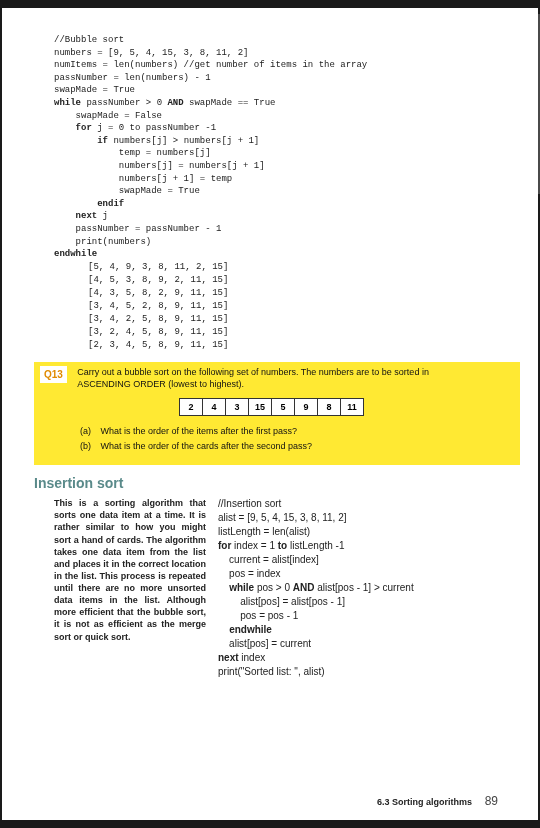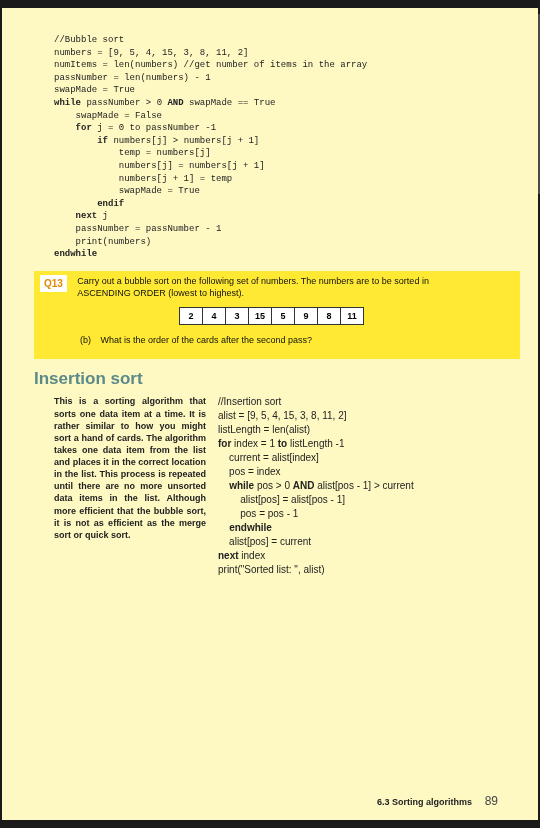--- a/index.html
+++ b/index.html
@@ -10,21 +10,21 @@
     font-family: Arial, Helvetica, sans-serif;
     position: relative;
     overflow: hidden;
   }
   .page {
     position: absolute;
     top: 8px;
     left: 2px;
     right: 2px;
     bottom: 8px;
-    background: #fef9c3;
+    background: #ffffff;
     padding: 26px 18px 6px 32px;
     overflow: hidden;
   }
   .side-tab {
     position: absolute;
     right: 0;
     top: 14px;
     width: 12px;
     height: 180px;
     background: #4a4a4a;
@@ -103,21 +103,21 @@
   }
   .qsublist {
     font-size: 9px;
     line-height: 1.6;
     margin-left: 40px;
     color: #111;
   }
   .qsublist .lbl { display:inline-block; width: 18px; }
   h2.section {
     color: #5a8a8a;
-    font-size: 17px;
+    font-size: 14px;
     font-weight: bold;
     margin: 6px 0 6px 0;
   }
   .two-col {
     display: flex;
     gap: 12px;
   }
   .col-left {
     width: 172px;
     font-size: 9px;
@@ -165,35 +165,43 @@
             numbers[j] = numbers[j + 1]
             numbers[j + 1] = temp
             swapMade = True
         <b>endif</b>
     <b>next</b> j
     passNumber = passNumber - 1
     print(numbers)
 <b>endwhile</b></div>
 
 
+  <div class="output">[5, 4, 9, 3, 8, 11, 2, 15]
+[4, 5, 3, 8, 9, 2, 11, 15]
+[4, 3, 5, 8, 2, 9, 11, 15]
+[3, 4, 5, 2, 8, 9, 11, 15]
+[3, 4, 2, 5, 8, 9, 11, 15]
+[3, 2, 4, 5, 8, 9, 11, 15]
+[2, 3, 4, 5, 8, 9, 11, 15]</div>
 
   <div class="qbox">
     <span class="qlabel">Q13</span>
     <span class="qtext">Carry out a bubble sort on the following set of numbers. The numbers are to be sorted in ASCENDING ORDER (lowest to highest).</span>
     <div class="numrow">
       <div class="numcell">2</div>
       <div class="numcell">4</div>
       <div class="numcell">3</div>
       <div class="numcell">15</div>
       <div class="numcell">5</div>
       <div class="numcell">9</div>
       <div class="numcell">8</div>
       <div class="numcell">11</div>
     </div>
     <div class="qsublist">
+      <div><span class="lbl">(a)</span> <span>What is the order of the items after the first pass?</span></div>
       <div><span class="lbl">(b)</span> <span>What is the order of the cards after the second pass?</span></div>
     </div>
   </div>
 
   <h2 class="section">Insertion sort</h2>
 
   <div class="two-col">
     <div class="col-left">This is a sorting algorithm that sorts one data item at a time. It is rather similar to how you might sort a hand of cards. The algorithm takes one data item from the list and places it in the correct location in the list. This process is repeated until there are no more unsorted data items in the list. Although more efficient that the bubble sort, it is not as efficient as the merge sort or quick sort.</div>
     <div class="col-right">//Insertion sort
 alist = [9, 5, 4, 15, 3, 8, 11, 2]

